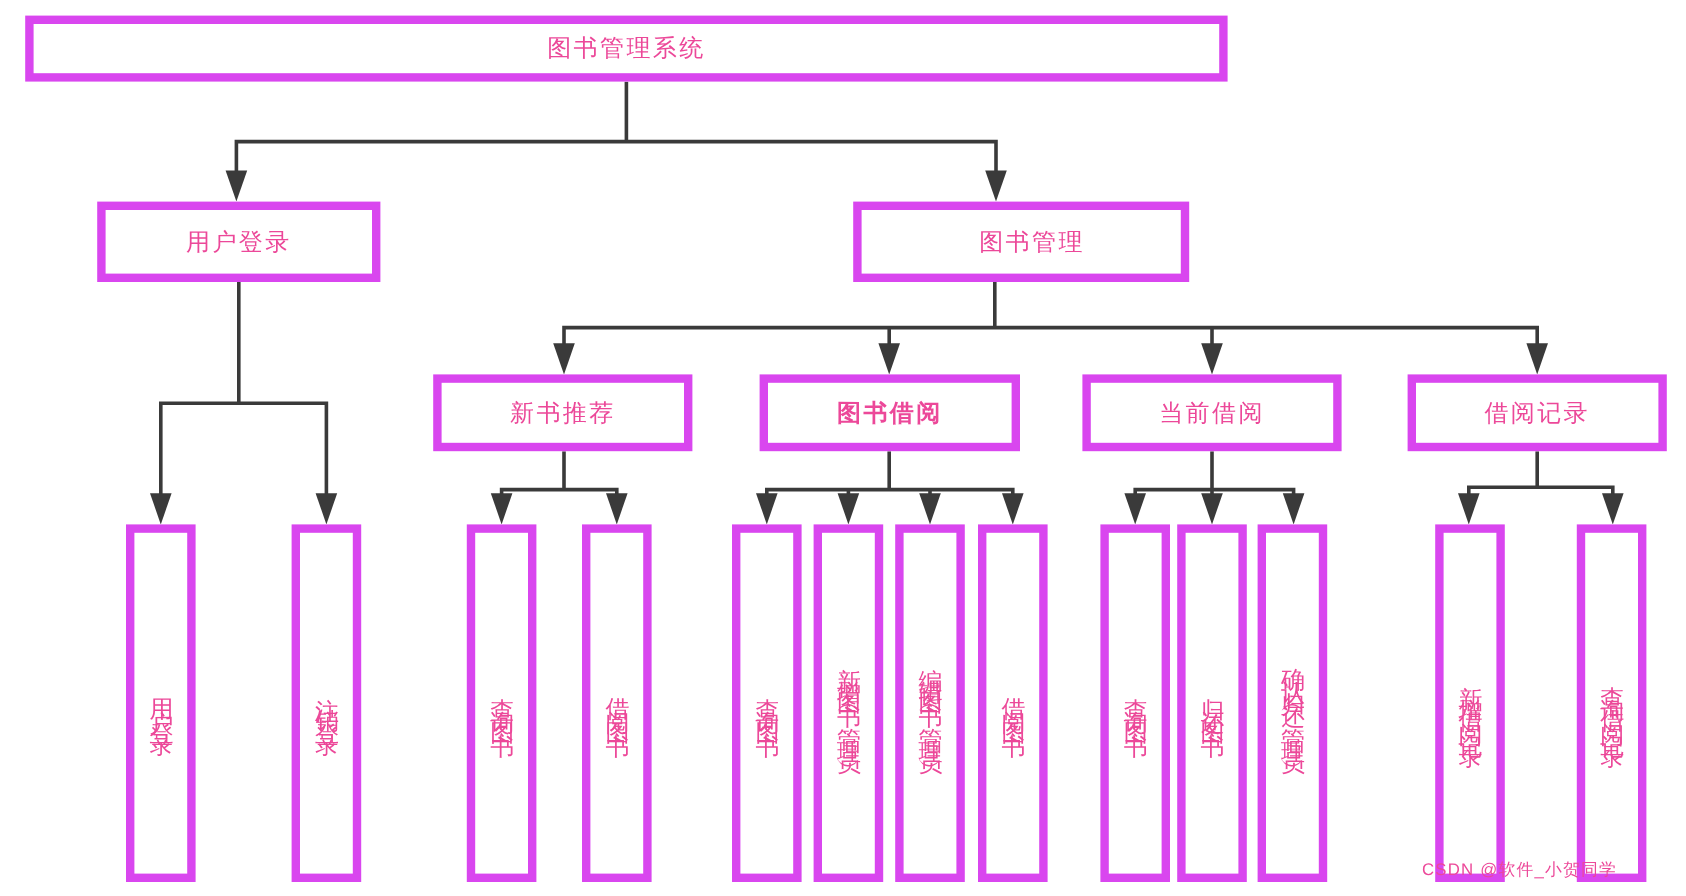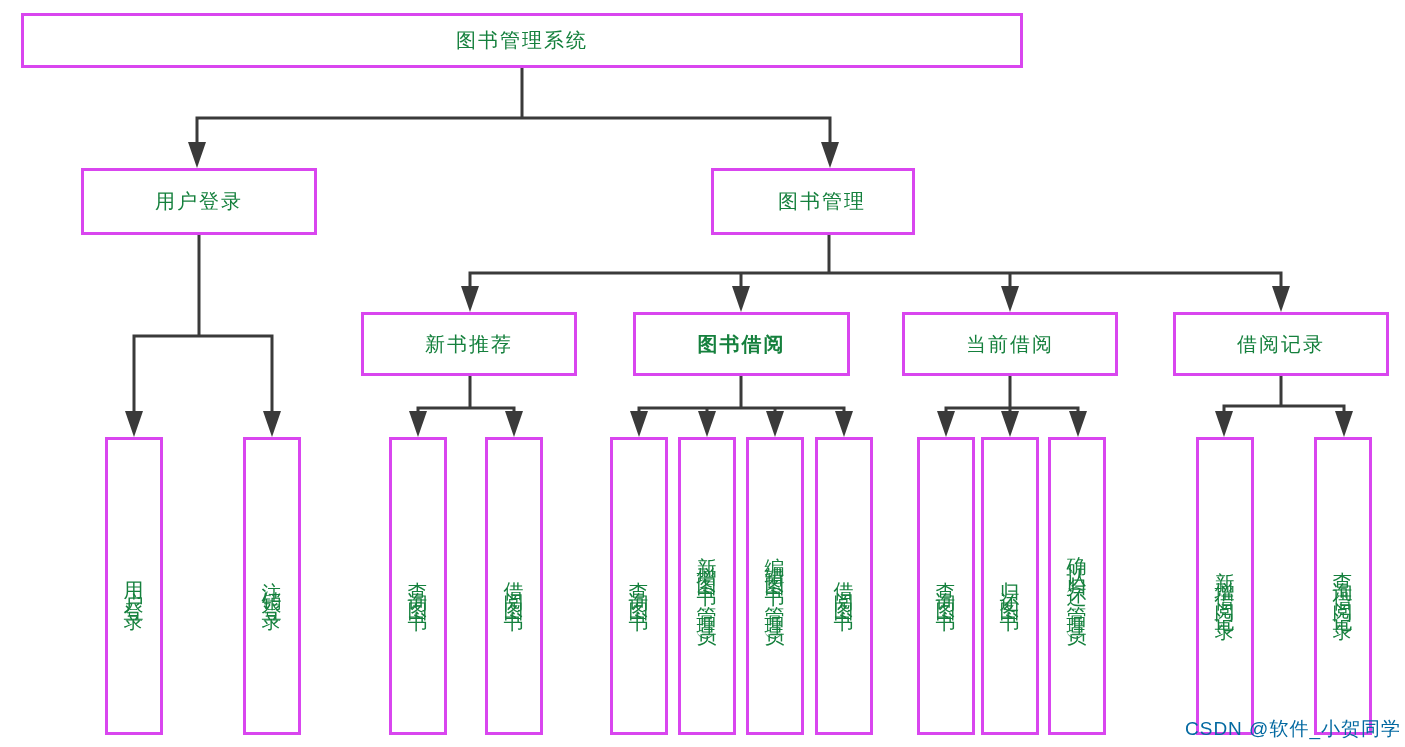--- a/index.html
+++ b/index.html
@@ -12,42 +12,42 @@
     overflow: hidden;
   }
   #connectors {
     position: absolute;
     left: 0; top: 0;
     width: 1405px; height: 747px;
   }
   .box {
     position: absolute;
     box-sizing: border-box;
-    border: 3px solid #d946ef;
+    border: 7px solid #d946ef;
     background: #ffffff;
     display: flex;
     align-items: center;
     justify-content: center;
-    color: #15803d;
+    color: #ec4899;
     font-size: 20px;
     letter-spacing: 2px;
     white-space: nowrap;
   }
   .vbox span {
     writing-mode: vertical-rl;
     text-orientation: mixed;
     letter-spacing: 10px;
     line-height: 1;
     letter-spacing: 10px;
   }
   
   #n-root   { left: 21px;  top: 13px;  width: 1002px; height: 55px; }
   
   #n-login  { left: 81px;  top: 168px; width: 236px; height: 67px; }
-  #n-mgmt   { left: 711px; top: 168px; width: 204px; height: 67px; padding-left: 18px; }
+  #n-mgmt   { left: 711px; top: 168px; width: 280px; height: 67px; padding-left: 18px; }
   
   .lv3 { top: 312px; height: 64px; }
   #n-recommend { left: 361px;  width: 216px; }
   #n-borrowing { left: 633px;  width: 217px; font-weight: bold; }
   #n-current   { left: 902px;  width: 216px; }
   #n-records   { left: 1173px; width: 216px; }
   
   .leaf { top: 437px; width: 58px; height: 298px; }
   #l0  { left: 105px; }
   #l1  { left: 243px; }
@@ -59,22 +59,22 @@
   #l7  { left: 815px; }
   #l8  { left: 917px; }
   #l9  { left: 981px; }
   #l10 { left: 1048px; }
   #l11 { left: 1196px; }
   #l12 { left: 1314px; }
   #watermark {
     position: absolute;
     left: 1185px;
     top: 716px;
-    font-size: 19px;
-    color: #0369a1;
+    font-size: 14px;
+    color: #ec4899;
     letter-spacing: 1px;
     white-space: nowrap;
   }
 </style>
 </head>
 <body>
 
 <div id="canvas">
 
   <svg id="connectors" viewBox="0 0 1405 747" xmlns="http://www.w3.org/2000/svg">

